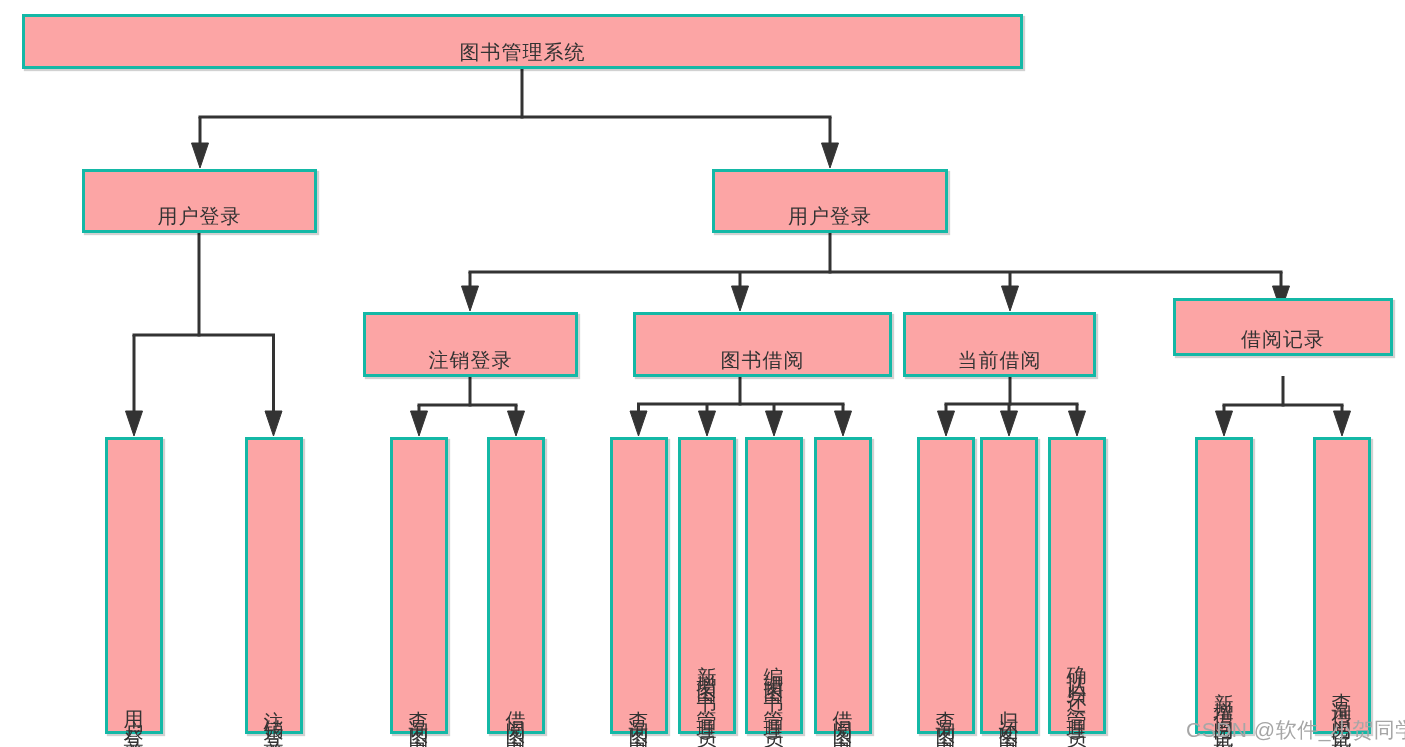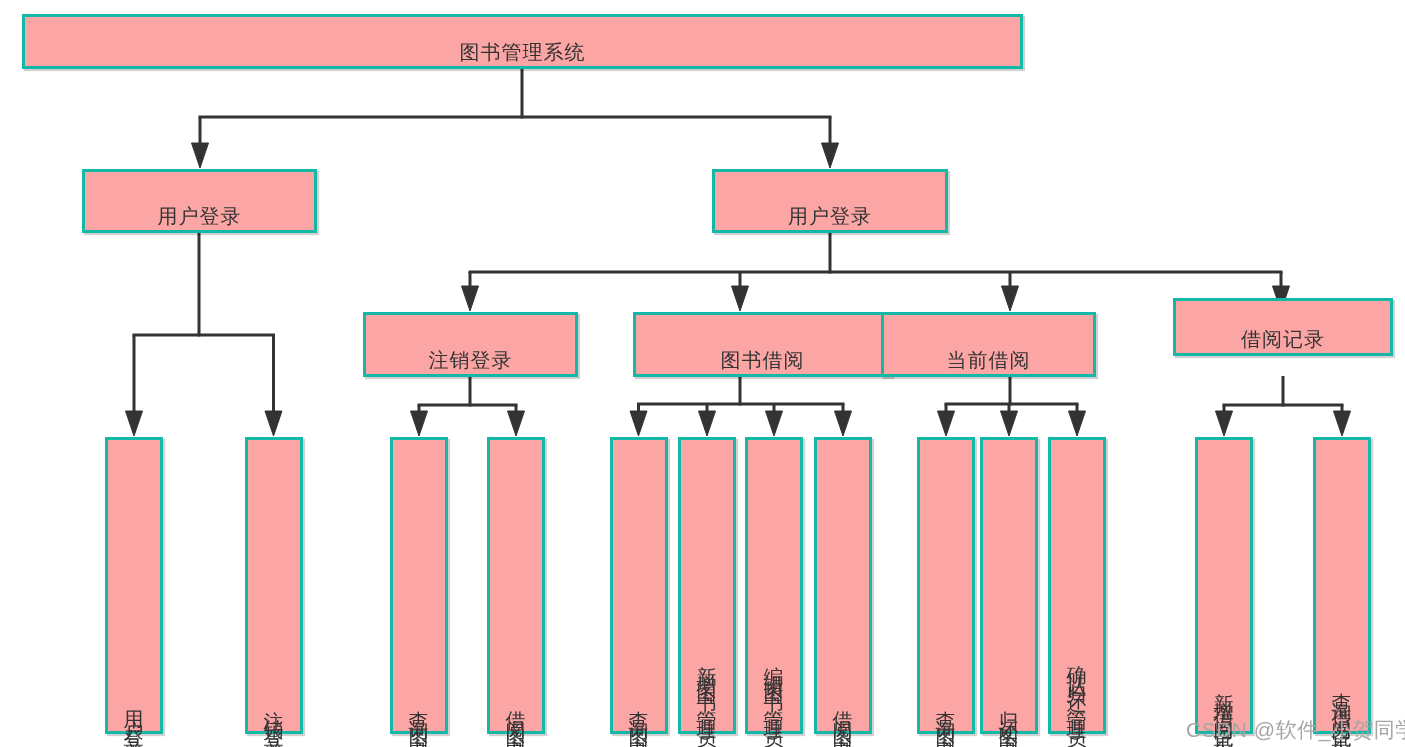--- a/index.html
+++ b/index.html
@@ -117,21 +117,21 @@
   <div class="node h-node" style="left:712px;top:169px;width:236px;height:64px">
     <span class="label">用户登录</span>
   </div>
 
   <div class="node h-node" style="left:363px;top:312px;width:215px;height:65px">
     <span class="label">注销登录</span>
   </div>
   <div class="node h-node" style="left:633px;top:312px;width:259px;height:65px">
     <span class="label">图书借阅</span>
   </div>
-  <div class="node h-node" style="left:881px;top:312px;width:215px;height:65px">
+  <div class="node h-node" style="left:903px;top:312px;width:193px;height:65px">
     <span class="label">当前借阅</span>
   </div>
   <div class="node h-node" style="left:1173px;top:298px;width:220px;height:58px">
     <span class="label">借阅记录</span>
   </div>
 
   <div class="node v-node" style="left:105px">
     <span class="vlabel">用户登录</span>
   </div>
   <div class="node v-node" style="left:245px">

